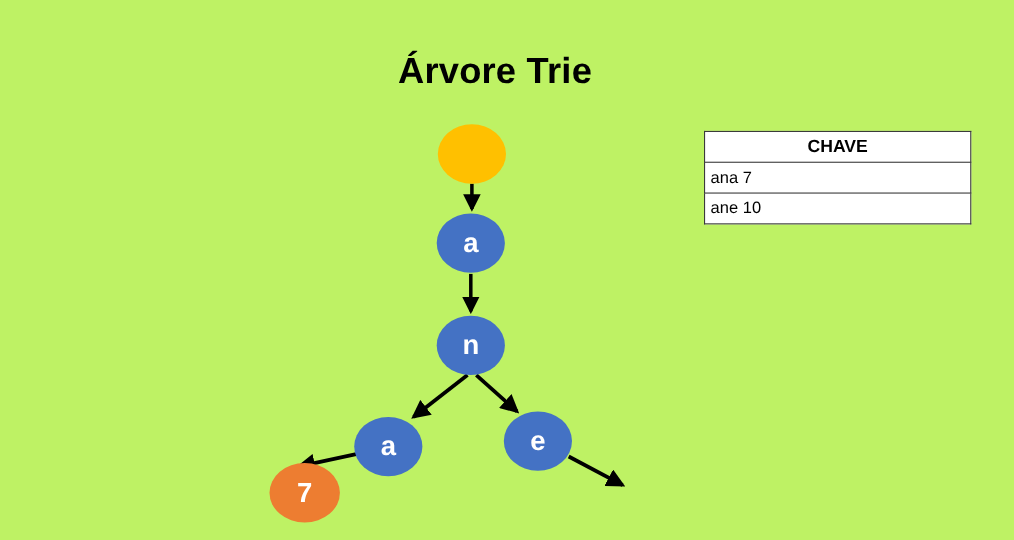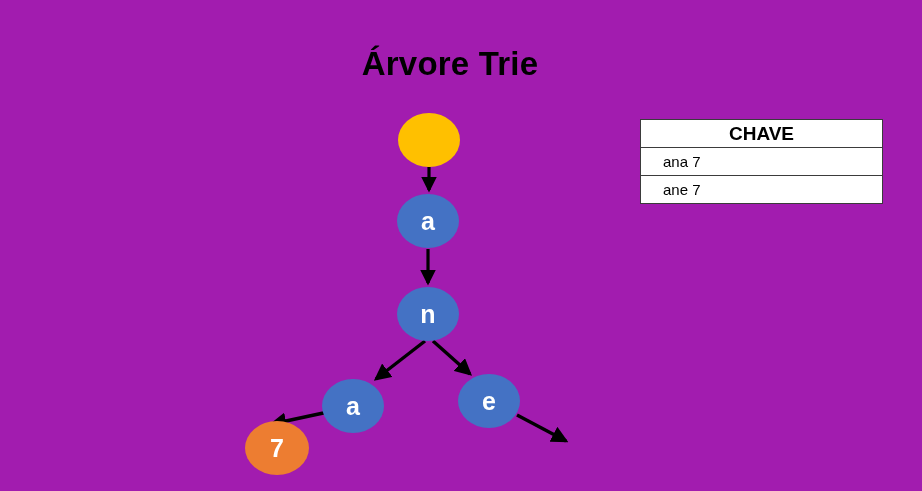--- a/index.html
+++ b/index.html
@@ -12,21 +12,21 @@
     height: 491px;
     position: relative;
     overflow: hidden;
     font-family: "Liberation Sans", sans-serif;
   }
   #slide {
     position: absolute;
     left: 0; top: 0;
     width: 922px;
     height: 491px;
-    background: #a21caf;
+    background: #bef264;
   }
   #page-title {
     position: absolute;
     left: 0;
     top: 46px;
     width: 900px;
     text-align: center;
     font-size: 33px;
     font-weight: bold;
     color: #000000;
@@ -84,26 +84,26 @@
     border: 1px solid #3b3b3b;
     height: 28px;
     font-size: 15px;
     color: #000000;
     font-family: "Liberation Sans", sans-serif;
     box-sizing: border-box;
   }
   #key-table th {
     text-align: center;
     font-weight: bold;
-    font-size: 19px;
+    font-size: 16px;
   }
   #key-table td {
     text-align: left;
     font-weight: normal;
-    padding-left: 22px;
+    padding-left: 5px;
   }
 </style>
 </head>
 <body>
 
 <div id="slide">
 
   <div id="page-title">Árvore Trie</div>
 
   <div id="trie-diagram">
@@ -141,18 +141,18 @@
     <thead>
       <tr>
         <th>CHAVE</th>
       </tr>
     </thead>
     <tbody>
       <tr>
         <td>ana 7</td>
       </tr>
       <tr>
-        <td>ane 7</td>
+        <td>ane 10</td>
       </tr>
     </tbody>
   </table>
 
 </div>
 
 </body></html>

